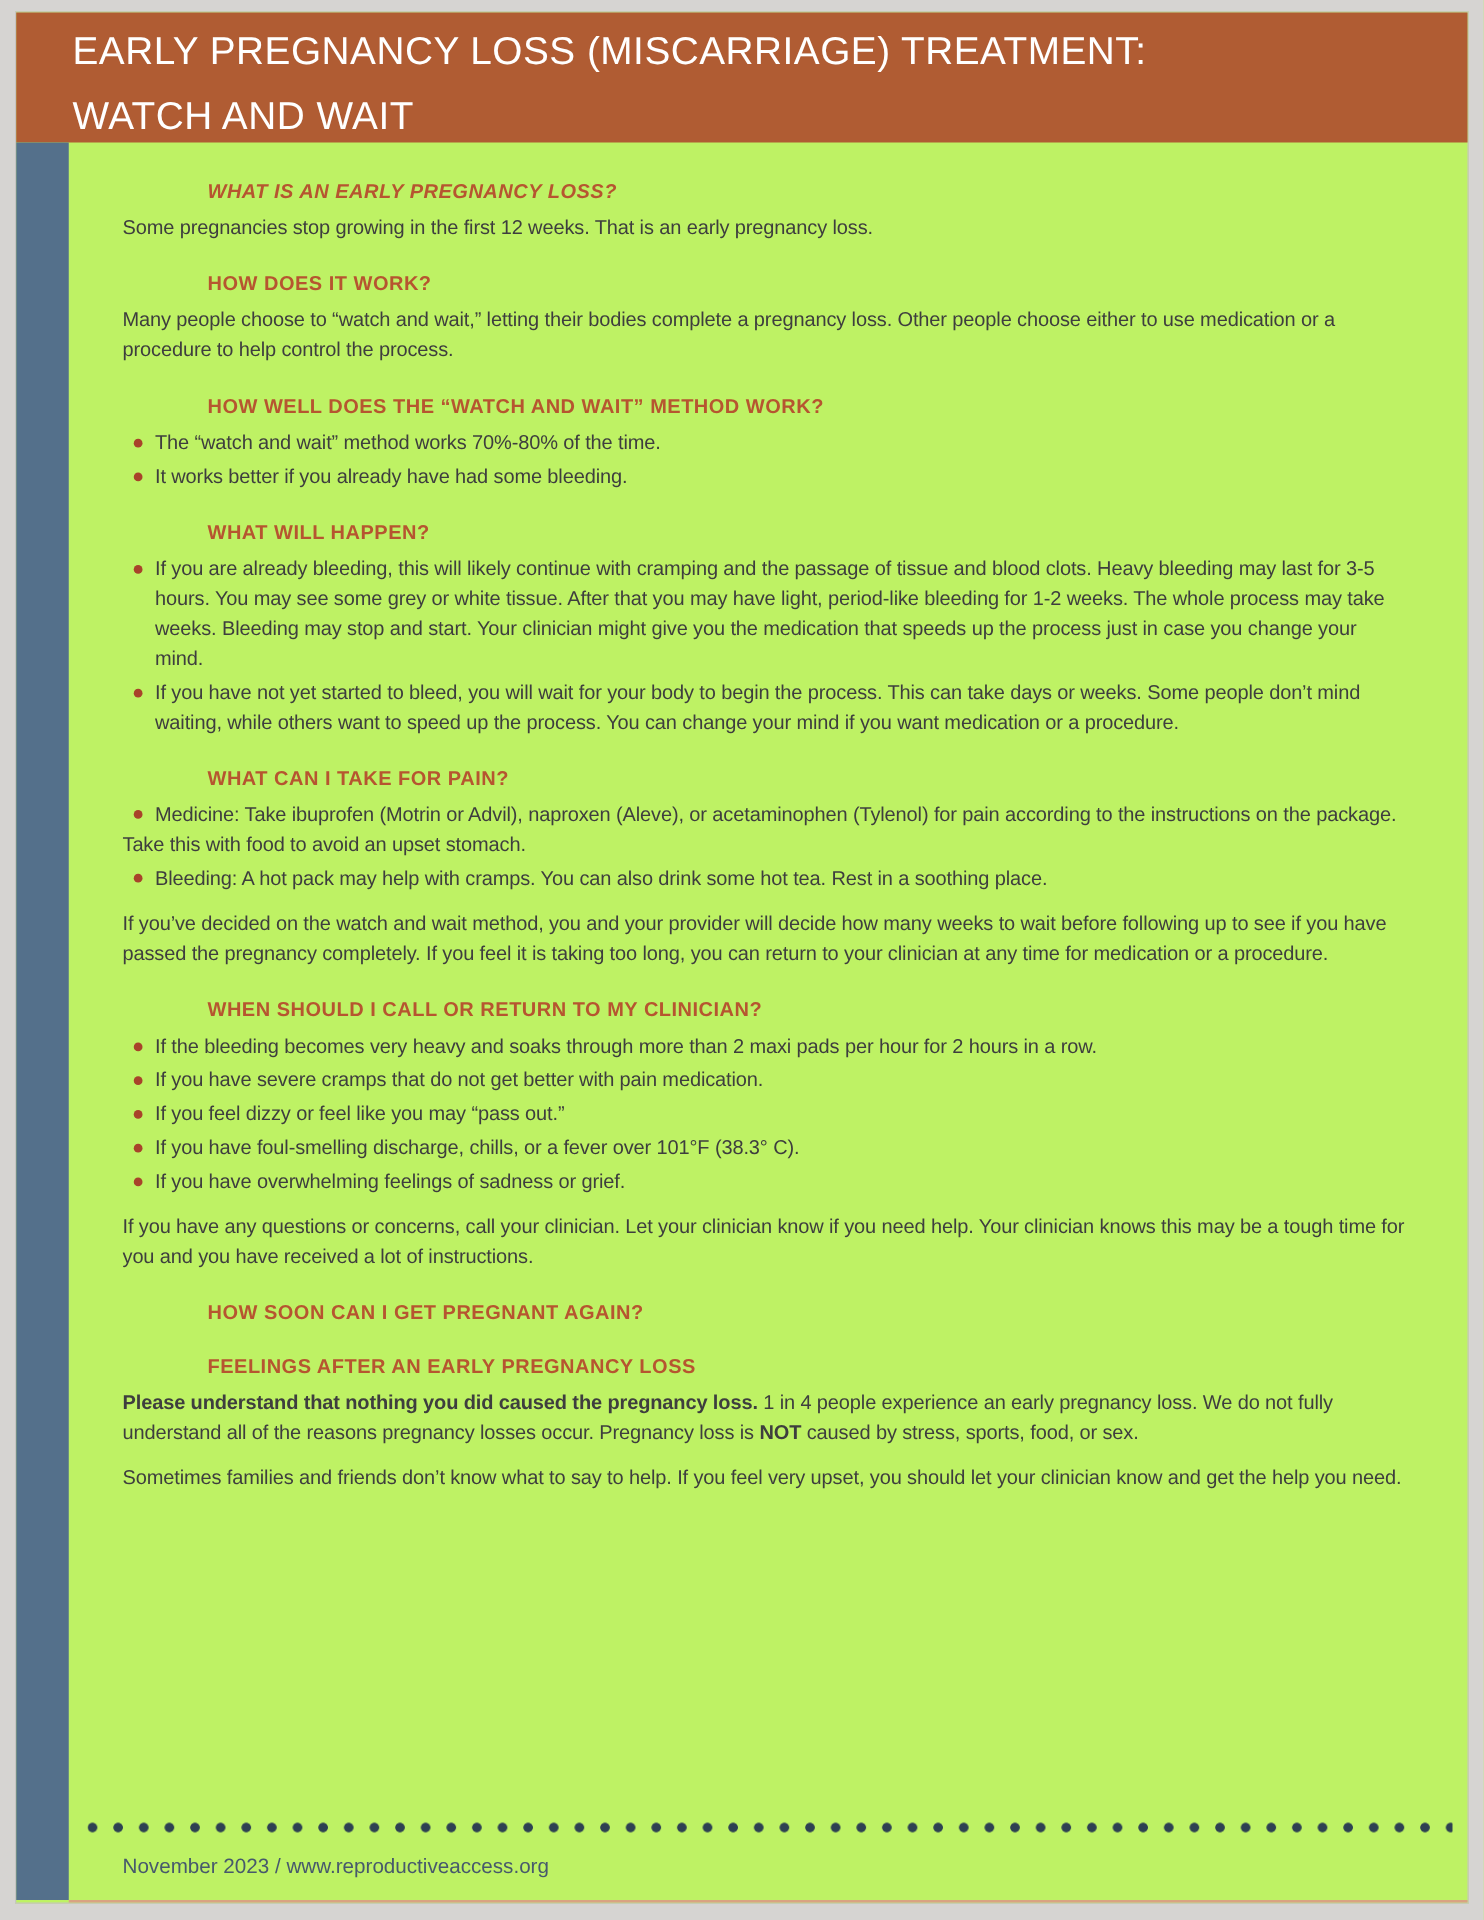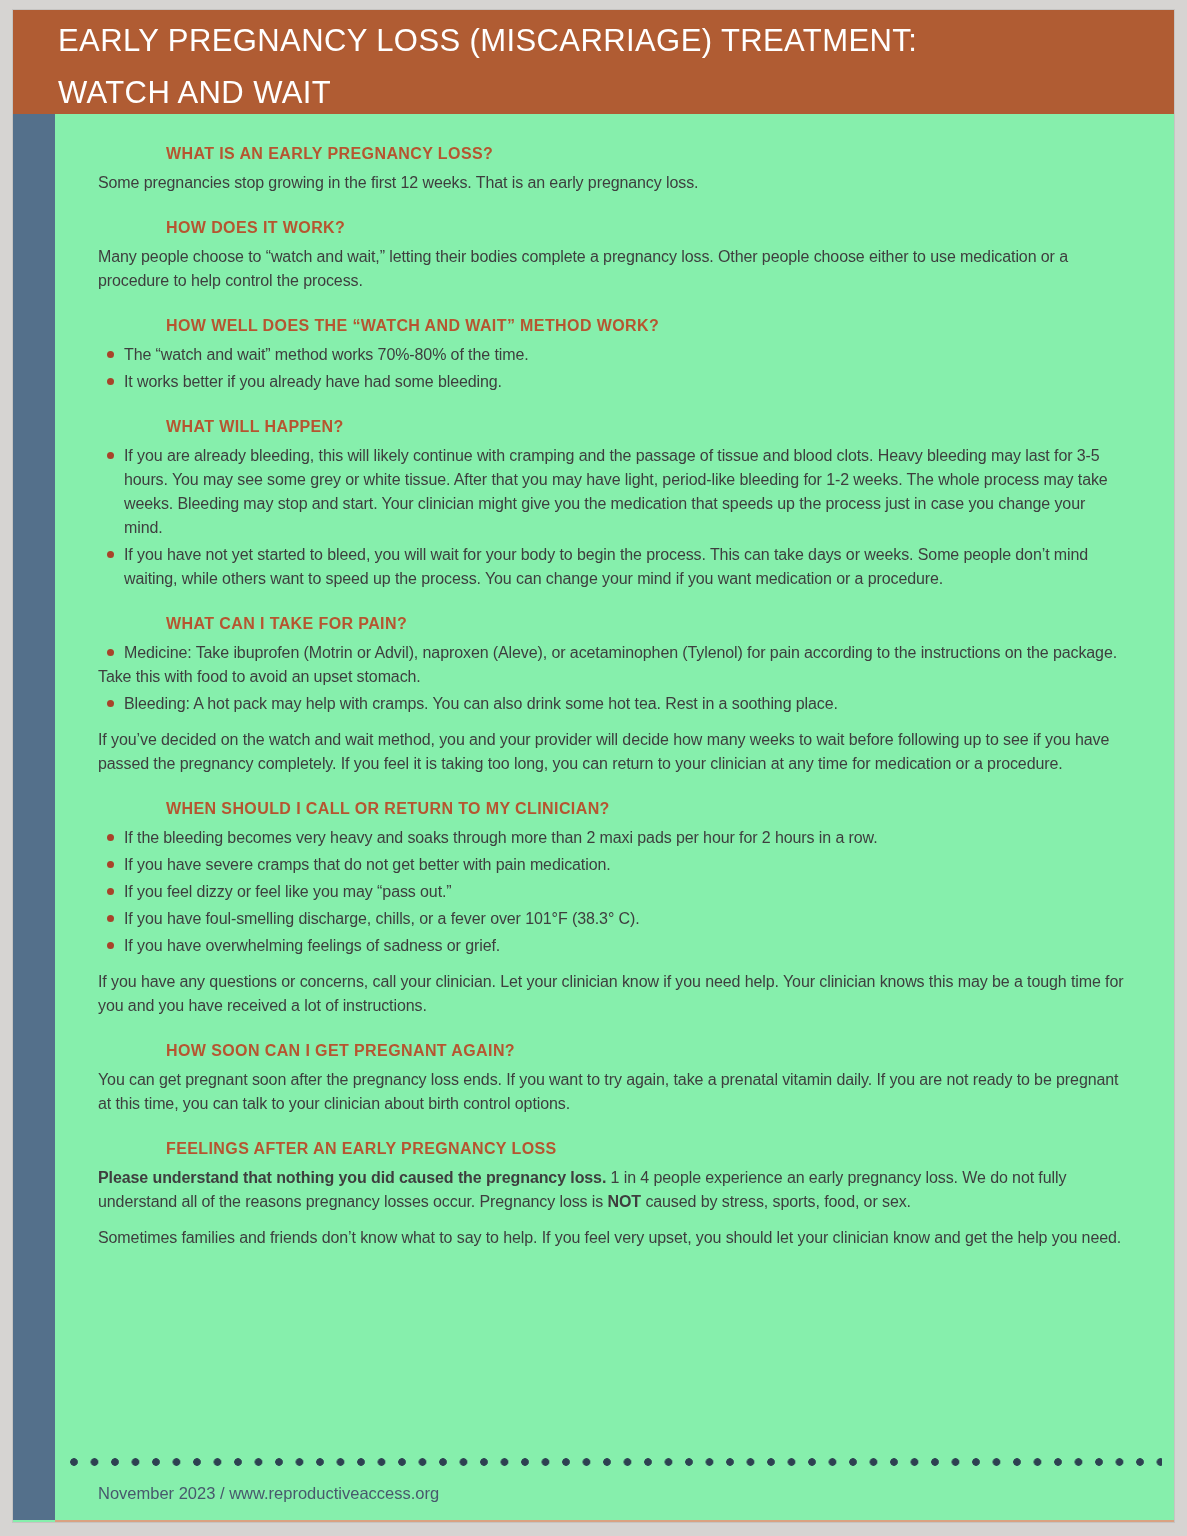--- a/index.html
+++ b/index.html
@@ -16,21 +16,21 @@
   *{box-sizing:border-box;}
   html,body{margin:0;padding:0;}
   body{
     background:var(--canvas-bg);
     font-family:"Liberation Sans", sans-serif;
     font-stretch:condensed;
   }
   .canvas{position:relative;width:1187px;height:1536px;overflow:hidden;}
   .page{
     position:absolute;left:12px;top:9px;width:1163px;height:1514px;
-    background:#86efac;border:1px solid #c6c4c2;
+    background:#bef264;border:1px solid #c6c4c2;
   }
   
   .banner{
     position:absolute;left:0;top:0;right:0;height:104px;
     background:var(--header-bg);
     color:#ffffff;
     padding:13px 20px 0 45px;
     display:flex;flex-direction:column;gap:16px;
   }
   .banner .title-line{
@@ -48,21 +48,21 @@
     overflow:hidden;
     color:var(--body-text);
     font-size:16px;line-height:24px;letter-spacing:-0.1px;
   }
   .sec h2{
     margin:22px 0 7px 68px;
     font-size:16px;line-height:21px;
     color:var(--heading-text);
     font-weight:bold;letter-spacing:0.4px;
   }
-  .sec:first-child h2{margin-top:29px;}
+  .sec:first-child h2{margin-top:29px;font-style:italic;}
   .sec p{margin:0 0 12px 0;}
   ul.bullets{list-style:none;margin:0 0 12px 0;padding:0 0 0 5px;}
   .bullets li{position:relative;padding-left:21px;margin:0 0 3px 0;}
   .bullets li::before{
     content:"";position:absolute;left:4px;top:8px;width:7px;height:7px;
     border-radius:50%;background:var(--bullet-dot);
   }
   ul.bullets.nohang{padding-left:0;}
   .bullets.nohang li{padding-left:0;}
   .bullets.nohang li::before{
@@ -147,21 +147,20 @@
           <li>If you have severe cramps that do not get better with pain medication.</li>
           <li>If you feel dizzy or feel like you may “pass out.”</li>
           <li>If you have foul-smelling discharge, chills, or a fever over 101°F (38.3° C).</li>
           <li>If you have overwhelming feelings of sadness or grief.</li>
         </ul>
         <p>If you have any questions or concerns, call your clinician. Let your clinician know if you need help. Your clinician knows this may be a tough time for you and you have received a lot of instructions.</p>
       </section>
 
       <section class="sec">
         <h2>HOW SOON CAN I GET PREGNANT AGAIN?</h2>
-        <p>You can get pregnant soon after the pregnancy loss ends. If you want to try again, take a prenatal vitamin daily. If you are not ready to be pregnant at this time, you can talk to your clinician about birth control options.</p>
       </section>
 
       <section class="sec">
         <h2>FEELINGS AFTER AN EARLY PREGNANCY LOSS</h2>
         <p><span class="b">Please understand that nothing you did caused the pregnancy loss.</span><span> 1 in 4 people experience an early pregnancy loss. We do not fully understand all of the reasons pregnancy losses occur. Pregnancy loss is </span><span class="b">NOT</span><span> caused by stress, sports, food, or sex.</span></p>
         <p>Sometimes families and friends don’t know what to say to help. If you feel very upset, you should let your clinician know and get the help you need.</p>
       </section>
 
     </main>
 

